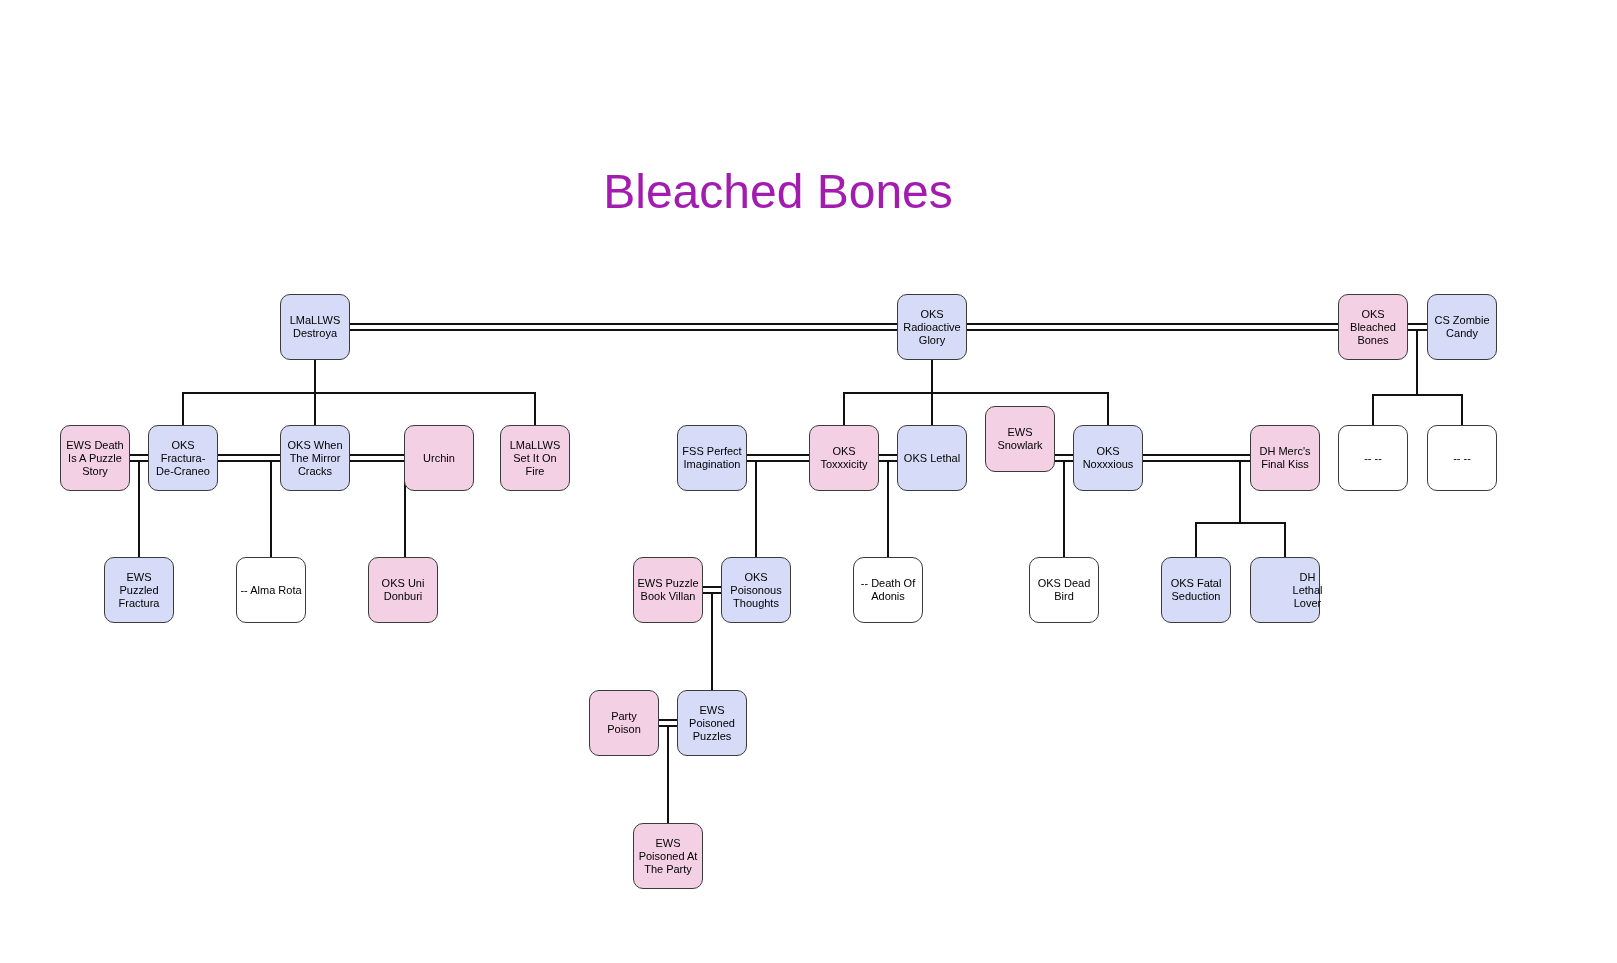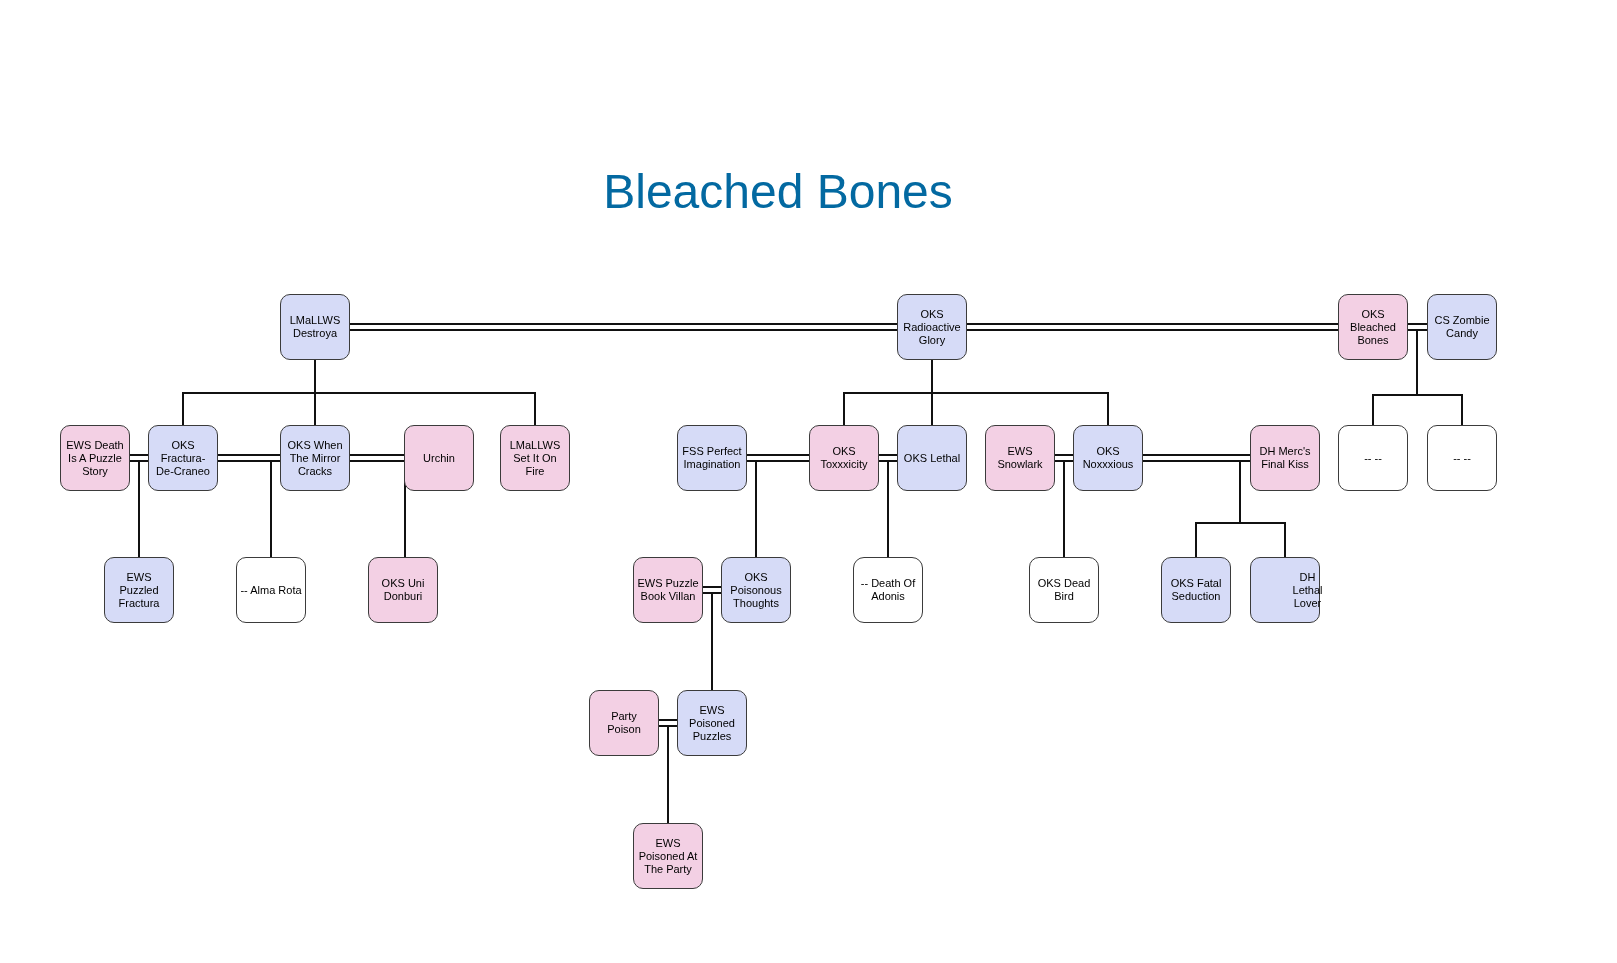--- a/index.html
+++ b/index.html
@@ -14,21 +14,21 @@
     color: #000;
   }
   .tree-title {
     position: absolute;
     left: 778px;
     top: 164px;
     transform: translateX(-50%);
     font-size: 48px;
     font-weight: normal;
     white-space: nowrap;
-    color: #0369a1;
+    color: #a21caf;
   }
   .canvas { position: absolute; inset: 0; text-decoration: underline; }
   .node {
     position: absolute;
     width: 70px;
     height: 66px;
     border: 1.5px solid var(--border, #3b3b3b);
     border-radius: 10px;
     display: flex;
     align-items: center;
@@ -132,21 +132,21 @@
       </div>
       <div class="node blue" style="left: 677px; top: 425px;">
         <span>FSS Perfect Imagination</span>
       </div>
       <div class="node pink" style="left: 809px; top: 425px;">
         <span>OKS Toxxxicity</span>
       </div>
       <div class="node blue" style="left: 897px; top: 425px;">
         <span>OKS Lethal</span>
       </div>
-      <div class="node pink" style="left: 985px; top: 425px;">
+      <div class="node pink" style="left: 985px; top: 406px;">
         <span>EWS Snowlark</span>
       </div>
       <div class="node blue" style="left: 1073px; top: 425px;">
         <span>OKS Noxxxious</span>
       </div>
       <div class="node pink" style="left: 1250px; top: 425px;">
         <span>DH Merc's Final Kiss</span>
       </div>
       <div class="node white" style="left: 1338px; top: 425px;">
         <span>-- --</span>

